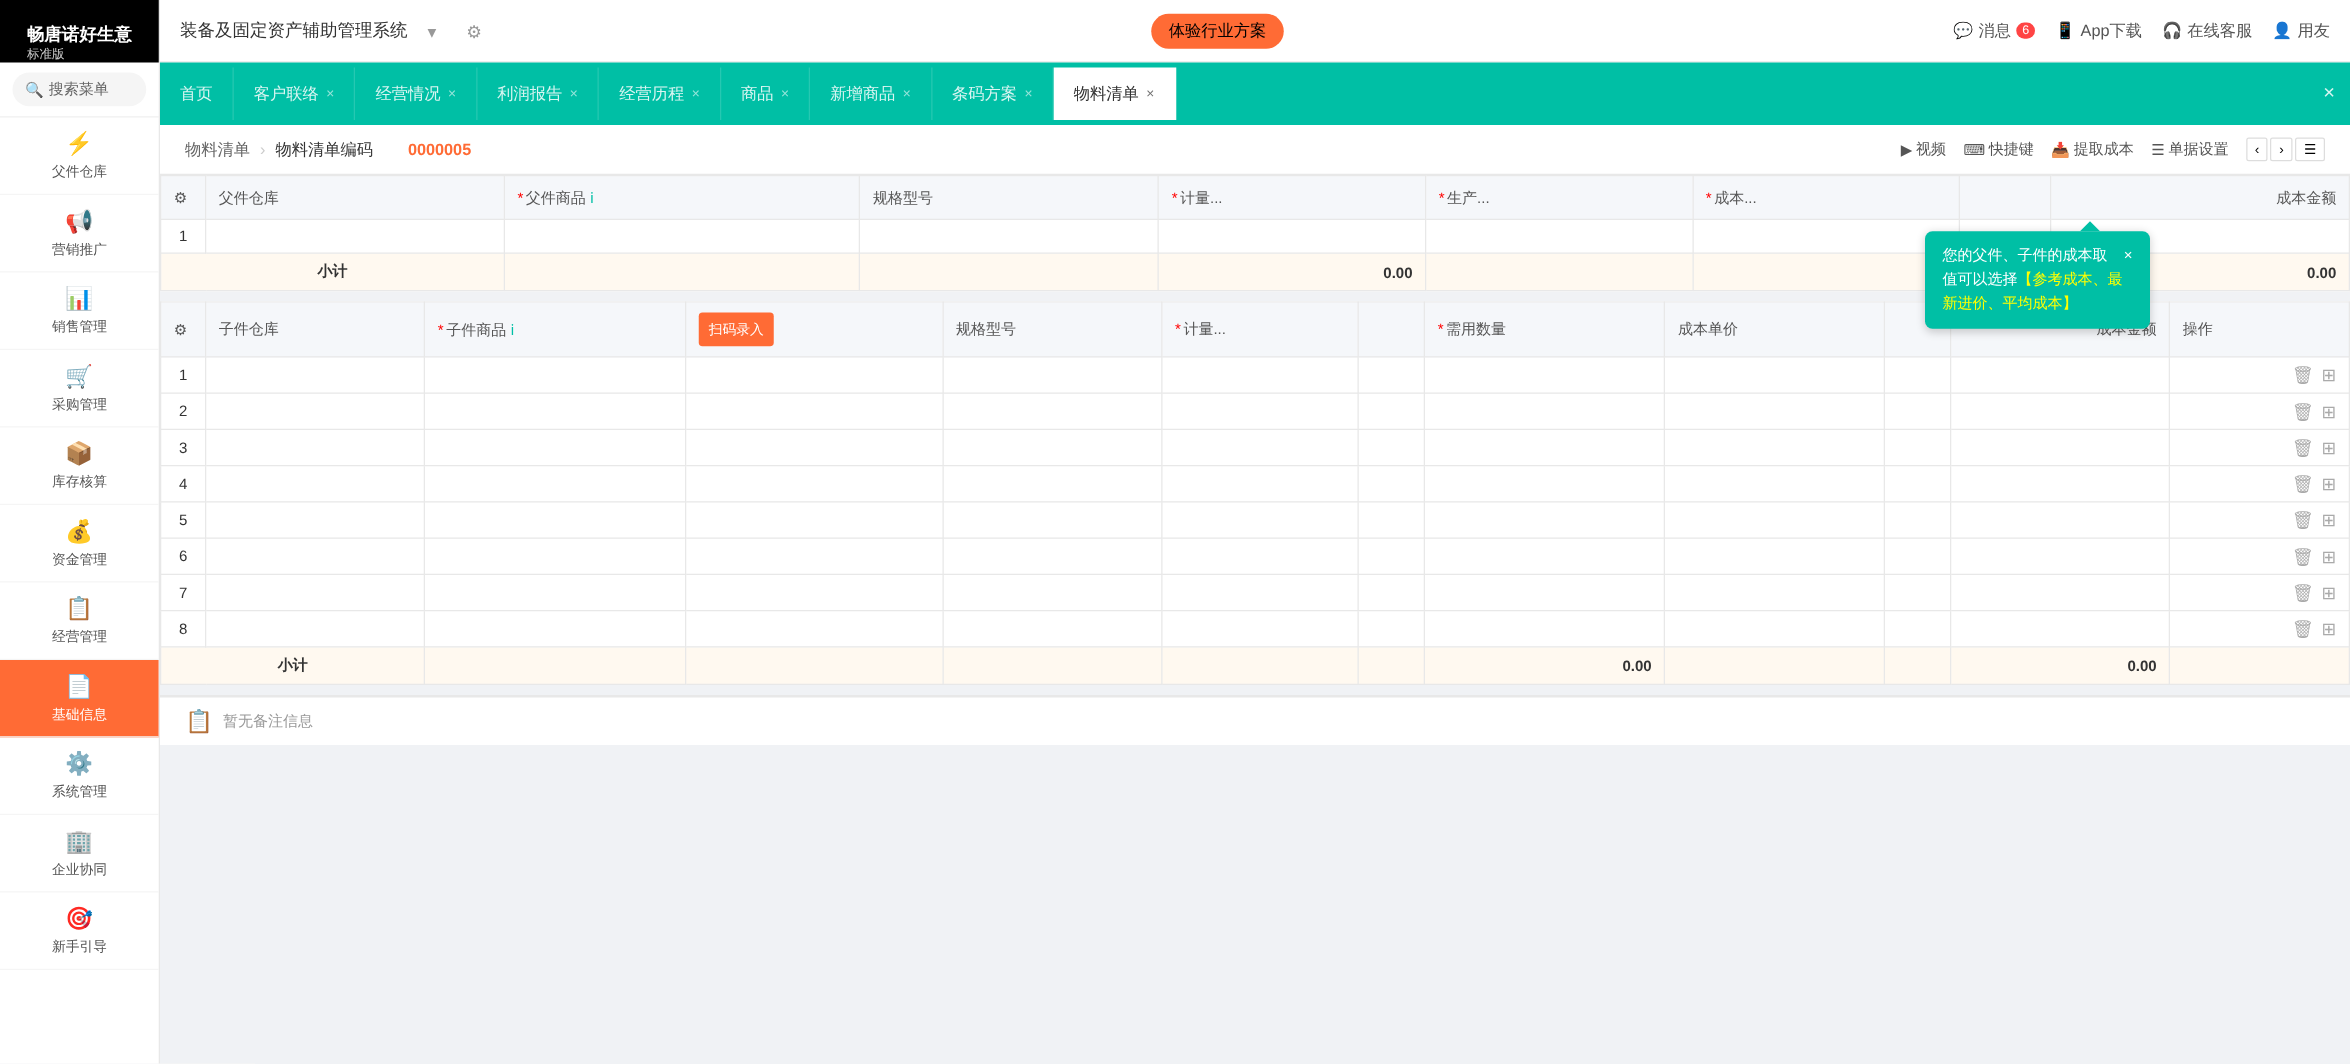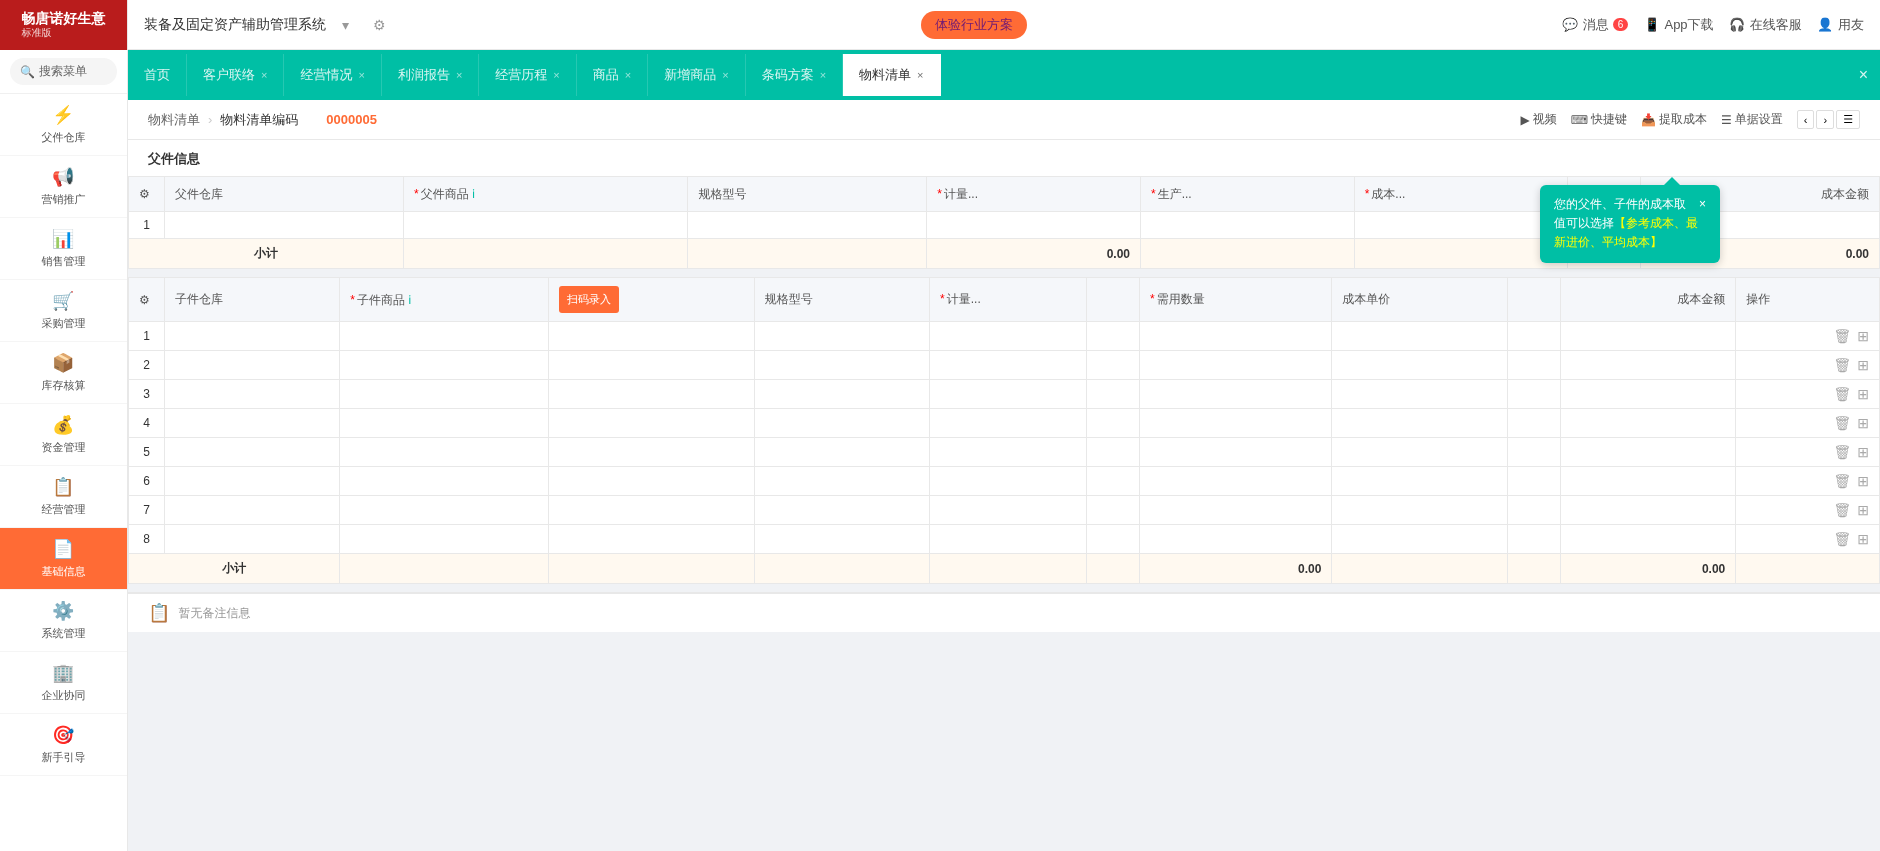--- a/index.html
+++ b/index.html
@@ -1,40 +1,40 @@
 <!DOCTYPE html>
 <html><head>
   <meta charset="utf-8">
   <style>
     * { margin: 0; padding: 0; box-sizing: border-box; }
     body { font-family: 'Microsoft YaHei', Arial, sans-serif; font-size: 13px; background: #f5f5f5; display: flex; height: 851px; overflow: hidden; }
 
     
     .sidebar { width: 128px; background: #fff; display: flex; flex-direction: column; border-right: 1px solid #e8e8e8; flex-shrink: 0; }
-    .sidebar-logo { background: #b91c1c; height: 50px; display: flex; align-items: center; justify-content: center; gap: 6px; padding: 0 8px; }
+    .sidebar-logo { background: #000000; height: 50px; display: flex; align-items: flex-end; justify-content: center; gap: 6px; padding: 0 8px; }
     .sidebar-logo-text { color: #fff; font-size: 14px; font-weight: bold; line-height: 1.2; }
     .sidebar-logo-sub { color: #fff; font-size: 10px; opacity: 0.8; }
     .sidebar-search { padding: 8px 10px; border-bottom: 1px solid #f0f0f0; }
     .sidebar-search-btn { width: 100%; border: none; background: #f5f5f5; border-radius: 14px; padding: 5px 10px; cursor: pointer; color: #666; font-size: 12px; display: flex; align-items: center; gap: 4px; }
     .sidebar-nav { flex: 1; overflow-y: auto; }
     .sidebar-item { display: flex; flex-direction: column; align-items: center; padding: 10px 6px; cursor: pointer; color: #555; border-bottom: 1px solid #f5f5f5; gap: 4px; }
     .sidebar-item.active { background: #ff6b35; color: #fff; }
     .sidebar-item-icon { font-size: 18px; }
     .sidebar-item-label { font-size: 11px; text-align: center; }
 
     
     .main { flex: 1; display: flex; flex-direction: column; overflow: hidden; }
 
     
     .top-header { background: #fff; height: 50px; display: flex; align-items: center; padding: 0 16px; border-bottom: 1px solid #e8e8e8; justify-content: space-between; }
     .system-title { display: flex; align-items: center; gap: 16px; color: #333; font-size: 14px; }
     .top-right { display: flex; align-items: center; gap: 16px; color: #555; font-size: 13px; }
     .top-right-item { display: flex; align-items: center; gap: 4px; cursor: pointer; }
     .badge { background: #ff4444; color: #fff; border-radius: 10px; padding: 1px 5px; font-size: 10px; }
-    .try-btn { background: #ff6b35; color: #701a75; border: none; border-radius: 16px; padding: 5px 14px; cursor: pointer; font-size: 13px; }
+    .try-btn { background: #ff6b35; color: #000000; border: none; border-radius: 16px; padding: 5px 14px; cursor: pointer; font-size: 13px; }
 
     
     .nav-tabs { background: #00bfa5; display: flex; align-items: center; height: 50px; overflow-x: auto; }
     .nav-tab { padding: 0 16px; height: 42px; display: flex; align-items: center; color: rgba(255,255,255,0.85); cursor: pointer; white-space: nowrap; font-size: 13px; gap: 6px; border-right: 1px solid rgba(255,255,255,0.15); }
     .nav-tab.active { background: #fff; color: #333; }
     .nav-tab-close { opacity: 0.7; font-size: 11px; }
     .close-all { margin-left: auto; color: rgba(255,255,255,0.85); padding: 0 12px; cursor: pointer; font-size: 16px; }
 
     
     .page-content { flex: 1; overflow-y: auto; background: #f0f2f5; }
@@ -246,21 +246,20 @@
         </div>
       </div>
     </div>
 
     <div class="tooltip-box">
       <span class="tooltip-close">×</span>
       您的父件、子件的成本取值可以选择<span class="tooltip-highlight">【参考成本、最新进价、平均成本】</span>
     </div>
 
     <div class="section">
-      <div class="section-header">父件信息</div>
       <div class="table-wrap">
         <table class="data-table">
           <thead>
             <tr>
               <th class="col-setting"><span>⚙</span></th>
               <th>父件仓库</th>
               <th><span class="required">*</span>父件商品 <span style="color:#00bfa5;cursor:pointer;">ℹ</span></th>
               <th>规格型号</th>
               <th><span class="required">*</span>计量...</th>
               <th><span class="required">*</span>生产...</th>

